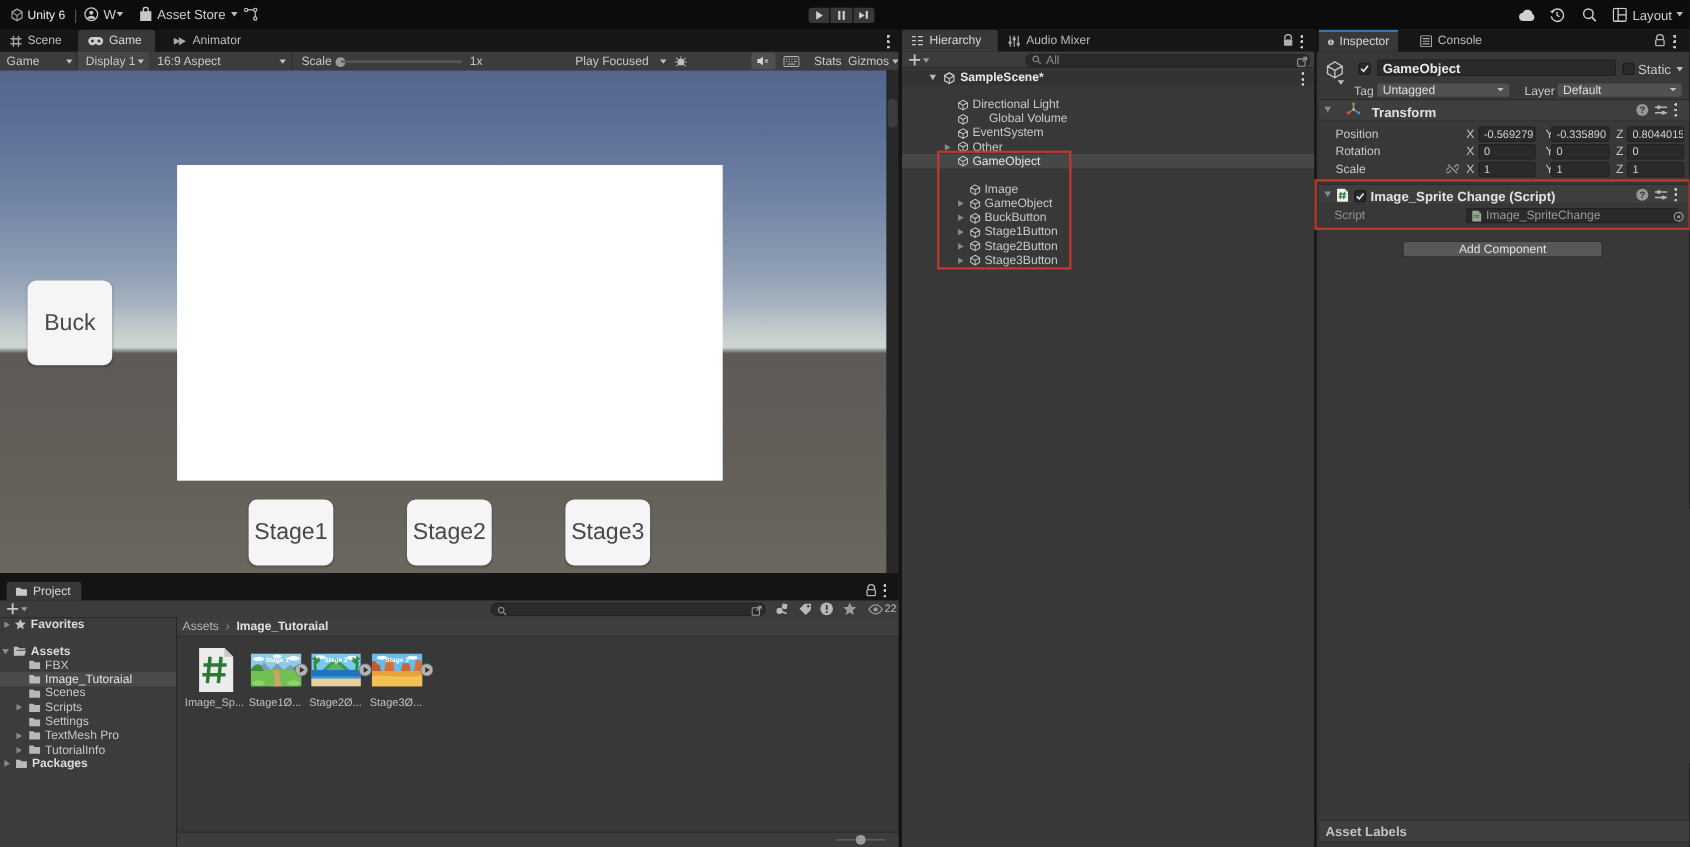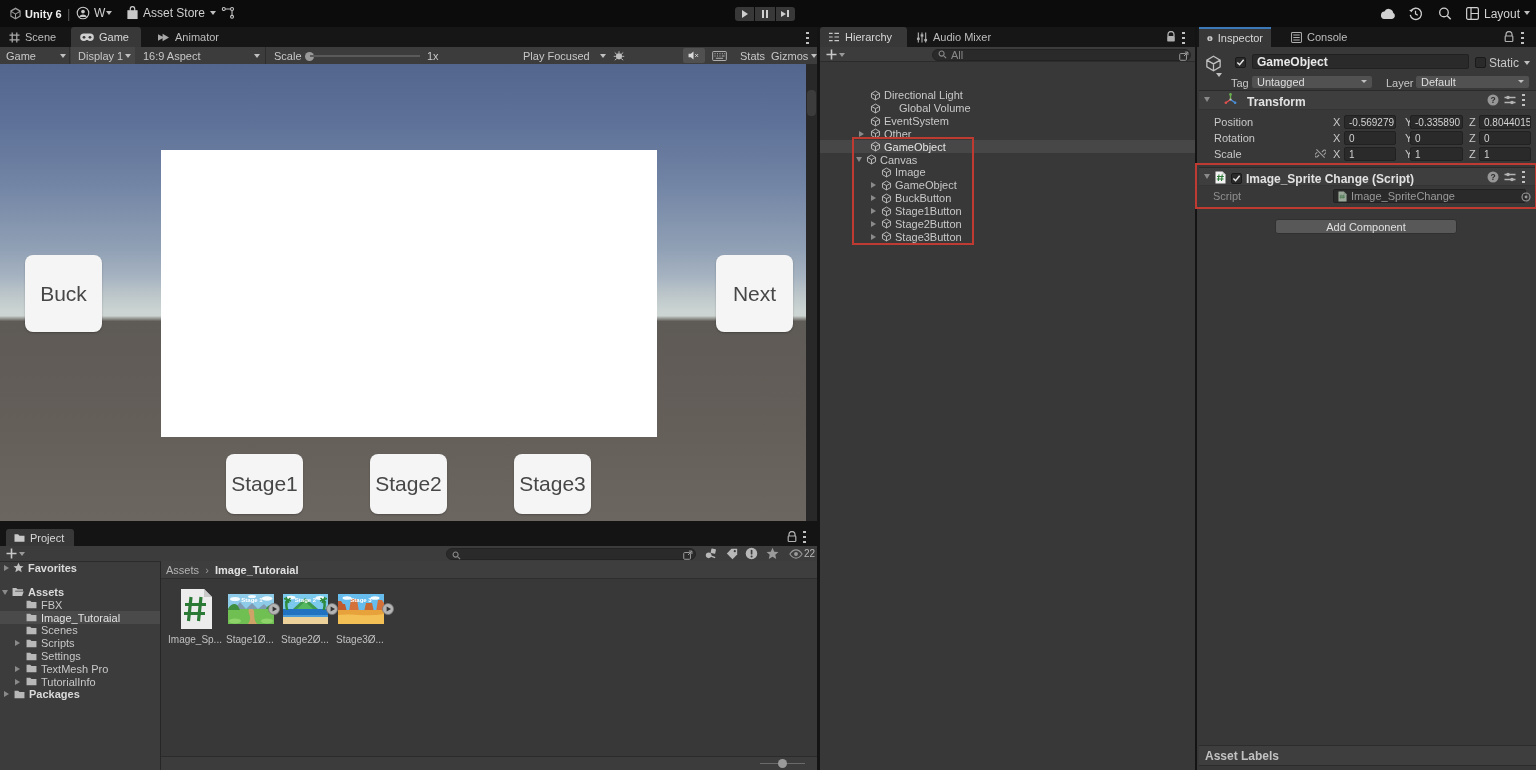--- a/index.html
+++ b/index.html
@@ -20,21 +20,21 @@
 </head>
 <body>
 <div id="root">
 
 <div class="abs" style="left:0;top:0;width:1536px;height:27px;background:#0c0c0c"></div>
 <div id="topbar" class="abs" style="left:0;top:0;width:1536px;height:27px">
 
   <svg class="abs" style="left:9px;top:7px" width="13" height="13" viewBox="0 0 24 24">
         <path fill="#9a9a9a" d="M12 1 L21.5 6.5 V17.5 L12 23 L2.5 17.5 V6.5 Z M12 4 L5.2 8 L12 12 L18.8 8 Z M4.5 9.8 V16 L11 19.8 V13.6 Z M19.5 9.8 L13 13.6 V19.8 L19.5 16 Z"></path>
       </svg>
-  <span class="abs" style="left:25px;top:8px;font-size:11px;font-weight:bold;color:#efefef">Unity 6</span>
+  <span class="abs" style="left:25px;top:8px;font-size:11px;font-weight:normal;color:#efefef">Unity 6</span>
   <span class="abs" style="left:67px;top:6px;color:#555;font-size:13px">|</span>
   <svg class="abs" style="left:76px;top:6px" width="14" height="14" viewBox="0 0 16 16">
         <circle cx="8" cy="8" r="6.6" fill="none" stroke="#c8c8c8" stroke-width="1.3"></circle>
         <circle cx="8" cy="6.4" r="2.1" fill="#c8c8c8"></circle>
         <path d="M3.4 12.6 C4.4 10.4 6 9.6 8 9.6 C10 9.6 11.6 10.4 12.6 12.6" fill="#c8c8c8"></path>
       </svg>
   <span class="abs" style="left:94px;top:6px;font-size:12px;color:#d0d0d0">W</span>
   <span class="drop abs" style="left:106px;top:11px"></span>
   <svg class="abs" style="left:126px;top:6px" width="13" height="14" viewBox="0 0 14 15">
         <path fill="#c8c8c8" d="M1.5 4.5 H12.5 V14 H1.5 Z"></path>
@@ -129,21 +129,20 @@
         <path d="M2.5 3 H3.7 M5.2 3 H6.4 M7.9 3 H9.1 M10.6 3 H11.8 M13 3 H13.8 M2.5 5.5 H3.7 M5.2 5.5 H6.4 M7.9 5.5 H9.1 M10.6 5.5 H13.5 M4 8 H12" stroke="#c0c0c0" stroke-width="1"></path>
       </svg>
   <span class="abs" style="left:740px;top:3px">Stats</span>
   <span class="abs" style="left:771px;top:3px">Gizmos</span>
   <span class="drop abs" style="left:811px;top:7px"></span>
 </div>
 <div id="viewport" class="abs" style="left:0;top:64px;width:806px;height:457px">
   <div class="abs" style="left:0;top:0;width:806px;height:457px;background:linear-gradient(#53678e 0%,#5e7198 13%,#7285a5 26.5%,#8f9fb4 40%,#a5b2c0 46.4%,#bcc6ca 50.5%,#cbd4d2 54%,#cdd5d3 55.1%,#5e5a55 56.3%,#615c57 66%,#655f5a 79.5%,#6a645e 92.7%,#6c6660 100%)"></div>
   <div class="abs" style="left:161px;top:86px;width:496px;height:287px;background:#fff"></div>
   <div class="abs ubtn" style="left:25px;top:191px;width:77px;height:77px">Buck</div>
-  <div class="abs ubtn" style="left:716px;top:191px;width:77px;height:77px">Next</div>
   <div class="abs ubtn" style="left:226px;top:390px;width:77px;height:60px">Stage1</div>
   <div class="abs ubtn" style="left:370px;top:390px;width:77px;height:60px">Stage2</div>
   <div class="abs ubtn" style="left:514px;top:390px;width:77px;height:60px">Stage3</div>
 </div>
 <div class="abs" style="left:806px;top:64px;width:11px;height:457px;background:#282828"></div>
 <div class="abs" style="left:807px;top:90px;width:9px;height:26px;background:#3c3c3c;border-radius:4px"></div>
 
 <div id="project" class="abs" style="left:0;top:521px;width:817px;height:249px;background:#383838;overflow:hidden">
   <div class="abs" style="left:0;top:0;width:817px;height:25px;background:#141414"></div>
   <div class="abs" style="left:6px;top:8px;width:68px;height:17px;background:#383838;border-radius:3px 3px 0 0;display:flex;align-items:center;padding:0 8px;color:#d8d8d8">
@@ -376,20 +375,28 @@
           <circle cx="4" cy="4" r="2.8" fill="none" stroke="#8a8a8a" stroke-width="1.2"></circle>
           <path d="M6.2 6.2 L9 9" stroke="#8a8a8a" stroke-width="1.2"></path>
         </svg>All
     <svg class="abs" style="left:246px;top:1px" width="10" height="10" viewBox="0 0 11 11">
           <rect x="0.8" y="2.8" width="7.4" height="7.4" rx="1" fill="none" stroke="#9a9a9a" stroke-width="1.1"></rect>
           <path d="M5.5 5.5 L9.5 1.5 M6.5 1.2 H9.8 V4.5" stroke="#9a9a9a" stroke-width="1.1" fill="none"></path>
         </svg>
   </div>
 
   <div id="htree" class="abs" style="left:0;top:36px;width:374.5px;height:707px;color:#c8c8c8">
+    <div class="row" style="top:1px;background:#323232">
+          <span class="tri-d" style="margin-left:25px;border-width:5px 3.5px 0 3.5px;border-top-color:#b8b8b8"></span>
+          <svg width="12" height="12" viewBox="0 0 24 24" style="margin-left:6px">
+            <path fill="#c8c8c8" d="M12 1 L21.5 6.5 V17.5 L12 23 L2.5 17.5 V6.5 Z M12 4 L5.2 8 L12 12 L18.8 8 Z M4.5 9.8 V16 L11 19.8 V13.6 Z M19.5 9.8 L13 13.6 V19.8 L19.5 16 Z"></path>
+          </svg>
+          <b style="margin-left:4px;color:#e8e8e8">SampleScene*</b>
+          <span class="dots3 abs" style="left:363px;top:1px"></span>
+        </div>
     <div class="row" style="top:25.8px">
           <svg class="gocube" style="margin-left:50px" width="11" height="11" viewBox="0 0 12 12">
             <path d="M6 1.2 L10.4 3.7 V8.3 L6 10.8 L1.6 8.3 V3.7 Z M1.6 3.7 L6 6.2 L10.4 3.7 M6 6.2 V10.8" fill="none" stroke="#c2c2c2"></path>
           </svg>
           <span style="margin-left:3px">Directional Light</span>
         </div>
     <div class="row" style="top:38.7px">
           <svg class="gocube" style="margin-left:50px" width="11" height="11" viewBox="0 0 12 12">
             <path d="M6 1.2 L10.4 3.7 V8.3 L6 10.8 L1.6 8.3 V3.7 Z M1.6 3.7 L6 6.2 L10.4 3.7 M6 6.2 V10.8" fill="none" stroke="#c2c2c2"></path>
           </svg>
@@ -406,27 +413,20 @@
           <svg class="gocube" style="margin-left:6px" width="11" height="11" viewBox="0 0 12 12">
             <path d="M6 1.2 L10.4 3.7 V8.3 L6 10.8 L1.6 8.3 V3.7 Z M1.6 3.7 L6 6.2 L10.4 3.7 M6 6.2 V10.8" fill="none" stroke="#c2c2c2"></path>
           </svg>
           <span style="margin-left:3px">Other</span>
         </div>
     <div class="row" style="top:77.2px;background:#474747">
           <svg class="gocube" style="margin-left:50px" width="11" height="11" viewBox="0 0 12 12">
             <path d="M6 1.2 L10.4 3.7 V8.3 L6 10.8 L1.6 8.3 V3.7 Z M1.6 3.7 L6 6.2 L10.4 3.7 M6 6.2 V10.8" fill="none" stroke="#c8c8c8"></path>
           </svg>
           <span style="margin-left:3px;color:#e4e4e4">GameObject</span>
-        </div>
-    <div class="row" style="top:90.1px">
-          <span class="tri-d" style="margin-left:36px;border-width:5px 3.5px 0 3.5px"></span>
-          <svg class="gocube" style="margin-left:4px" width="11" height="11" viewBox="0 0 12 12">
-            <path d="M6 1.2 L10.4 3.7 V8.3 L6 10.8 L1.6 8.3 V3.7 Z M1.6 3.7 L6 6.2 L10.4 3.7 M6 6.2 V10.8" fill="none" stroke="#c2c2c2"></path>
-          </svg>
-          <span style="margin-left:3px">Canvas</span>
         </div>
     <div class="row" style="top:102.9px">
           <svg class="gocube" style="margin-left:61px" width="11" height="11" viewBox="0 0 12 12">
             <path d="M6 1.2 L10.4 3.7 V8.3 L6 10.8 L1.6 8.3 V3.7 Z M1.6 3.7 L6 6.2 L10.4 3.7 M6 6.2 V10.8" fill="none" stroke="#c2c2c2"></path>
           </svg>
           <span style="margin-left:3px">Image</span>
         </div>
     <div class="row" style="top:115.8px">
           <span class="tri-r" style="margin-left:51px;border-width:3.5px 0 3.5px 5px"></span>
           <svg class="gocube" style="margin-left:5px" width="11" height="11" viewBox="0 0 12 12">

